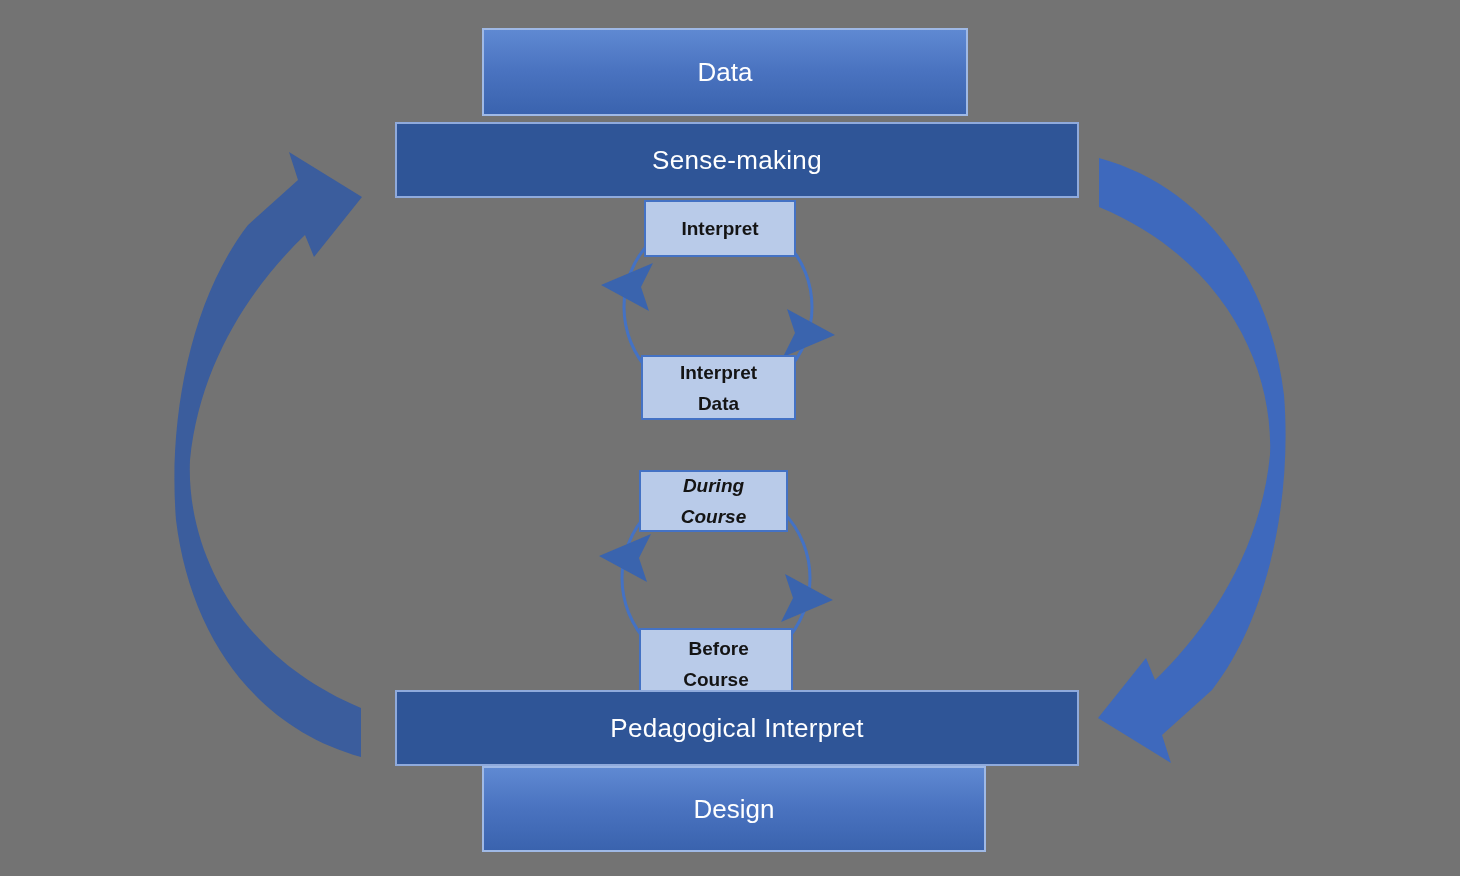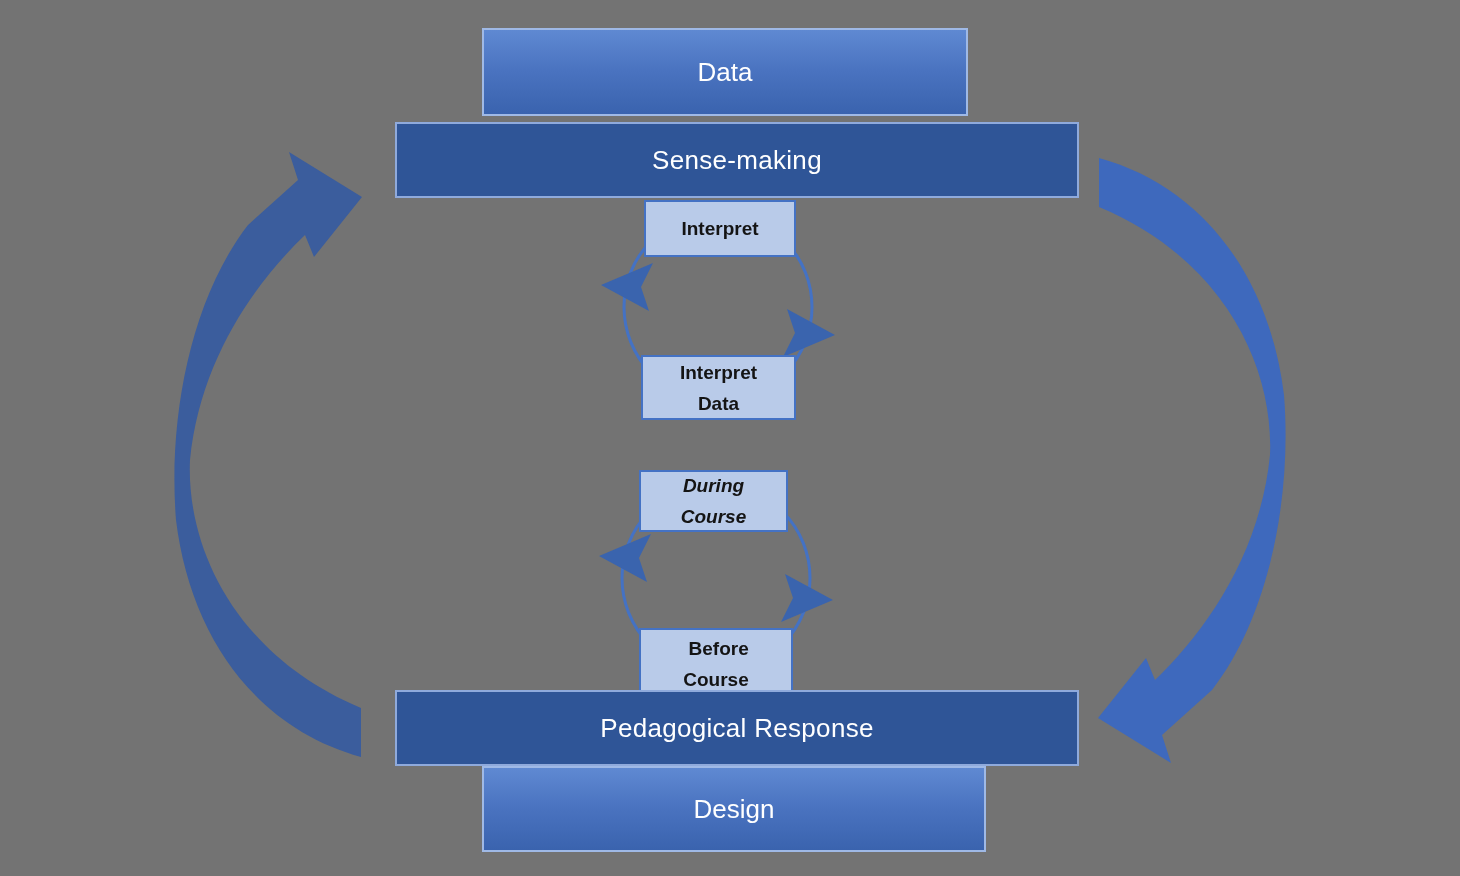--- a/index.html
+++ b/index.html
@@ -76,20 +76,20 @@
     <span>During
 Course</span>
   </div>
 
   <div class="node small before-box">
     <span>Before
 Course</span>
   </div>
 
   <div class="node bar ped-bar">
-    <span>Pedagogical Response</span>
+    <span>Pedagogical Interpret</span>
   </div>
 
   <div class="node gbox design-box">
     <span>Design</span>
   </div>
 
 </div>
 
 </body></html>

